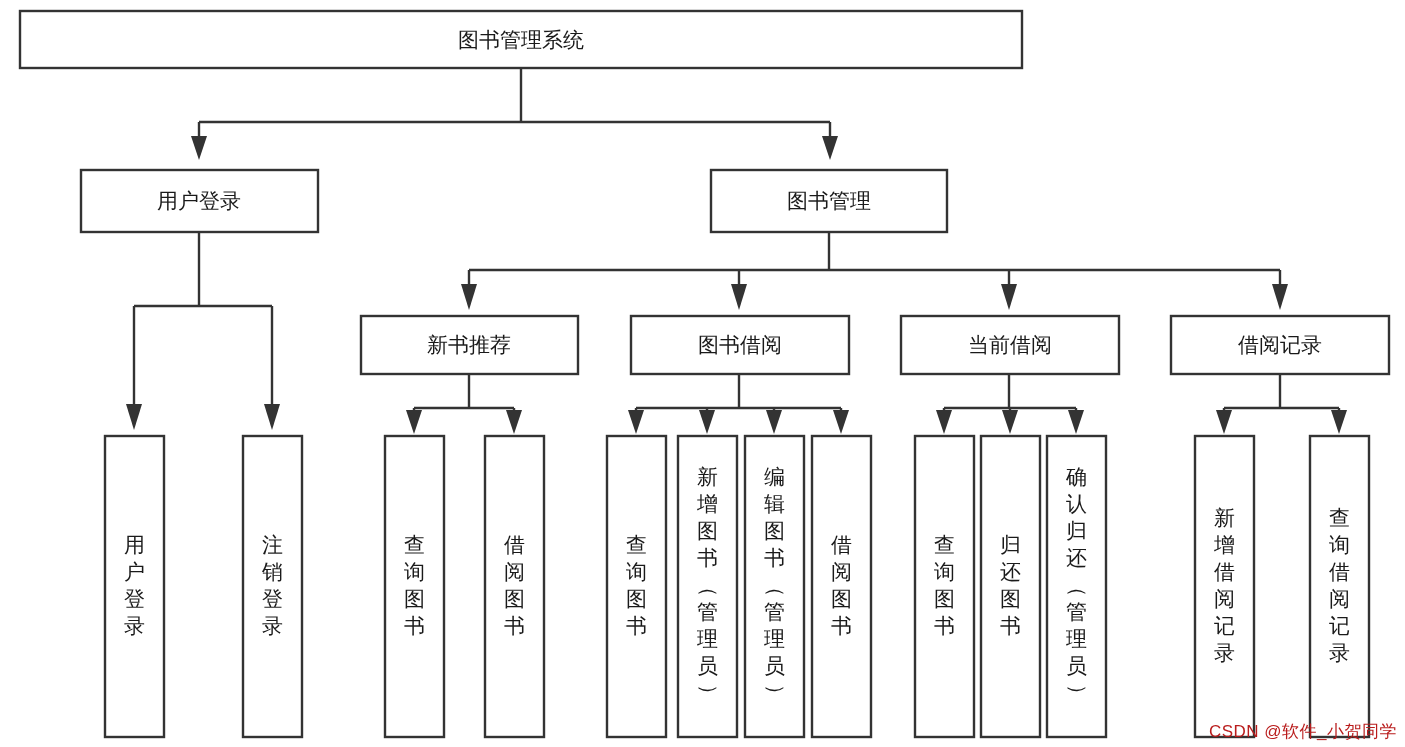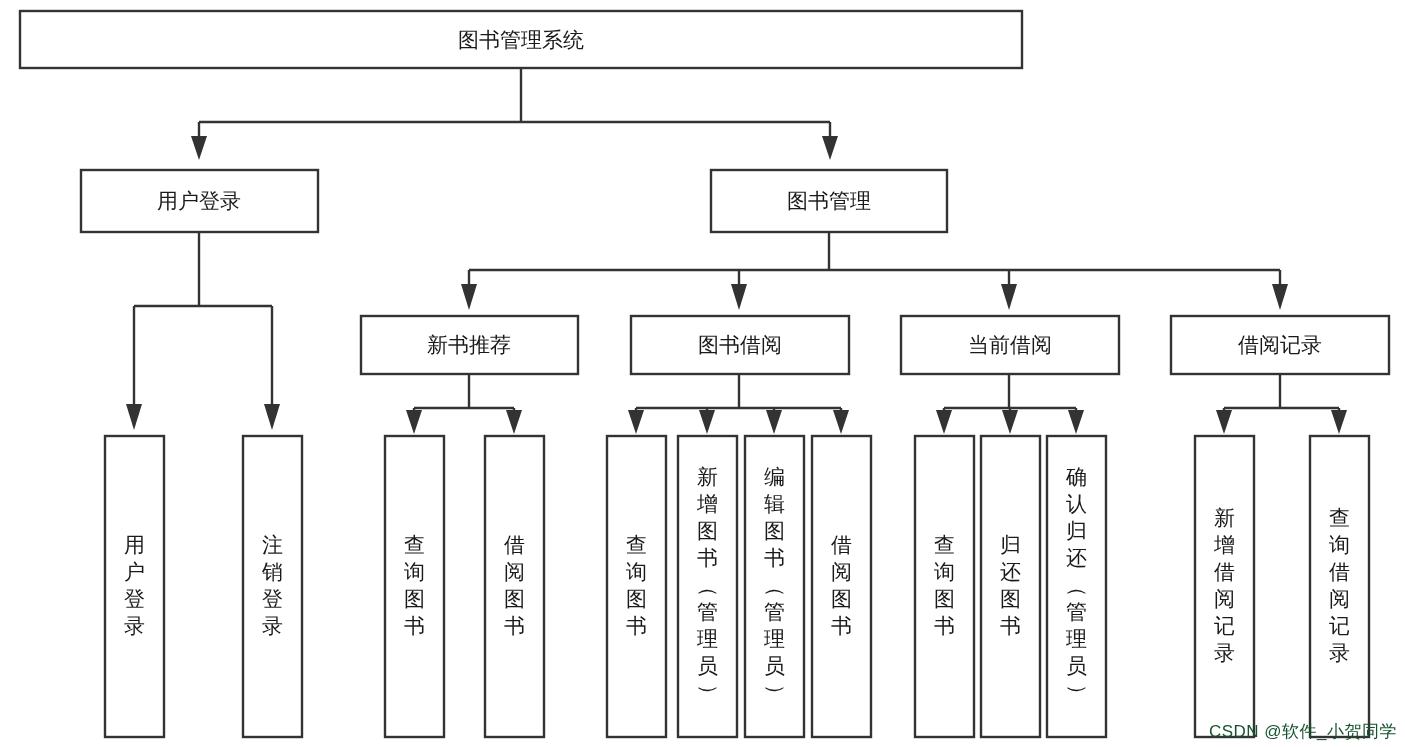--- a/index.html
+++ b/index.html
@@ -52,21 +52,21 @@
     font-family: "Liberation Sans", "DejaVu Sans", sans-serif;
     font-size: 21px;
     fill: #1a1a1a;
   }
   .watermark {
     position: absolute;
     right: 8px;
     bottom: 4px;
     font-family: "Liberation Sans", "DejaVu Sans", sans-serif;
     font-size: 17px;
-    color: #14532d;
+    color: #b91c1c;
     letter-spacing: 0.5px;
     white-space: nowrap;
     user-select: none;
   }
 </style>
 </head>
 <body>
 
 <div id="diagram-root">
 

